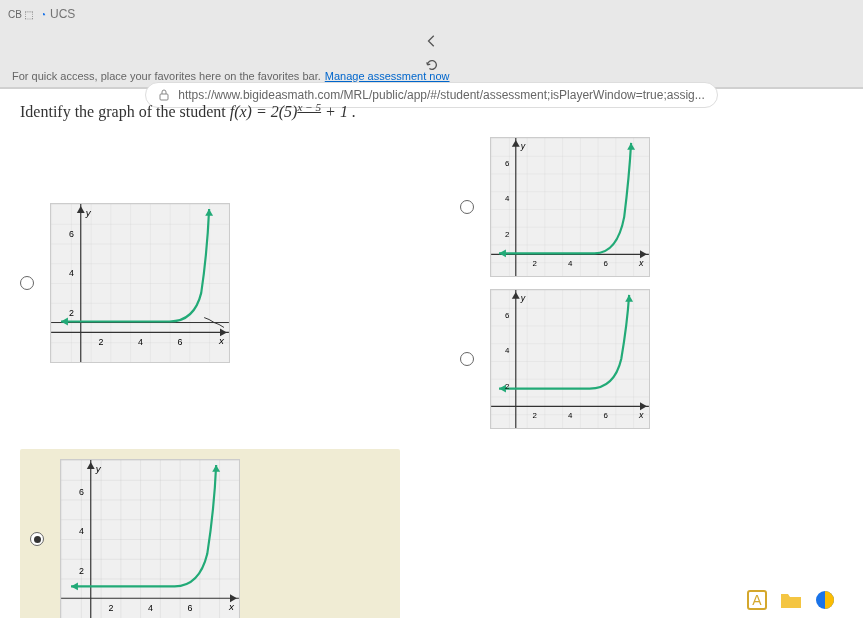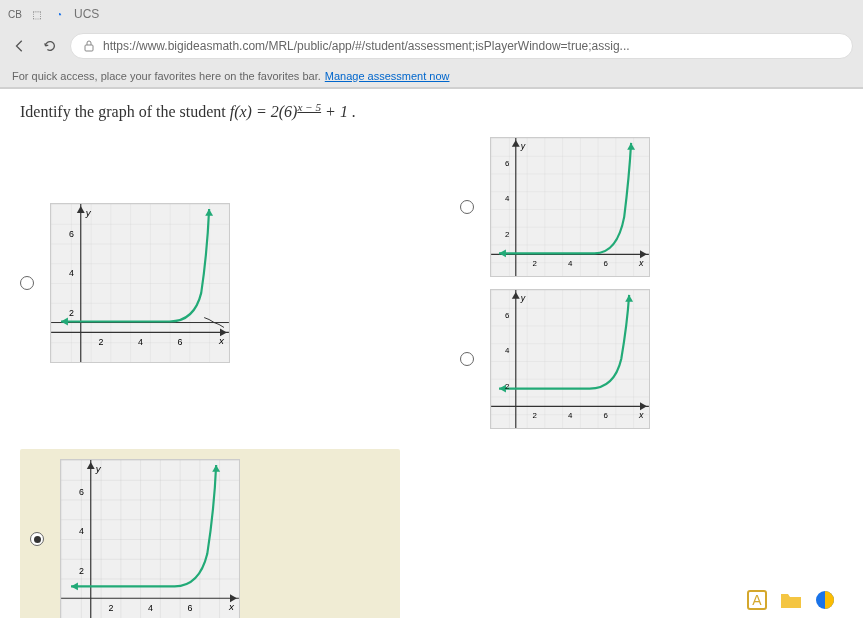--- a/index.html
+++ b/index.html
@@ -11,21 +11,21 @@
       overflow: hidden;
     }
     .browser-chrome {
       background: #e8e8e8;
       border-bottom: 1px solid #d0d0d0;
     }
     .tab-bar {
       display: flex;
       align-items: center;
       padding: 4px 8px;
-      gap: 8px;
+      gap: 0;
       height: 28px;
     }
     .tab-icon {
       width: 14px;
       height: 14px;
       display: flex;
       align-items: center;
       justify-content: center;
       font-size: 10px;
       color: #666;
@@ -33,20 +33,21 @@
     .tab-title {
       font-size: 12px;
       color: #737373;
     }
     .addr-bar {
       display: flex;
       align-items: center;
       padding: 6px 10px;
       gap: 10px;
       height: 36px;
+      flex-direction: column;
     }
     .nav-btn {
       width: 20px;
       height: 20px;
       display: flex;
       align-items: center;
       justify-content: center;
       color: #555;
       cursor: pointer;
     }
@@ -189,21 +190,21 @@
   <div class="fav-bar">
     <span>For quick access, place your favorites here on the favorites bar.</span>
     <span class="fav-link">Manage assessment now</span>
   </div>
 </div>
 
 <div class="content">
   <div class="question">
     <span>Identify the graph of the student  </span>
     <span class="func-expr">
-      <span>f</span><span>(x) = 2(6)</span><span class="sup">x − 5</span><span> + 1 .</span>
+      <span>f</span><span>(x) = 2(5)</span><span class="sup">x − 5</span><span> + 1 .</span>
     </span>
   </div>
 
   <div class="options-grid">
 
     <div class="option">
       <div class="radio"></div>
       <div class="graph-box">
         <svg viewBox="0 0 180 160">
           <defs>

